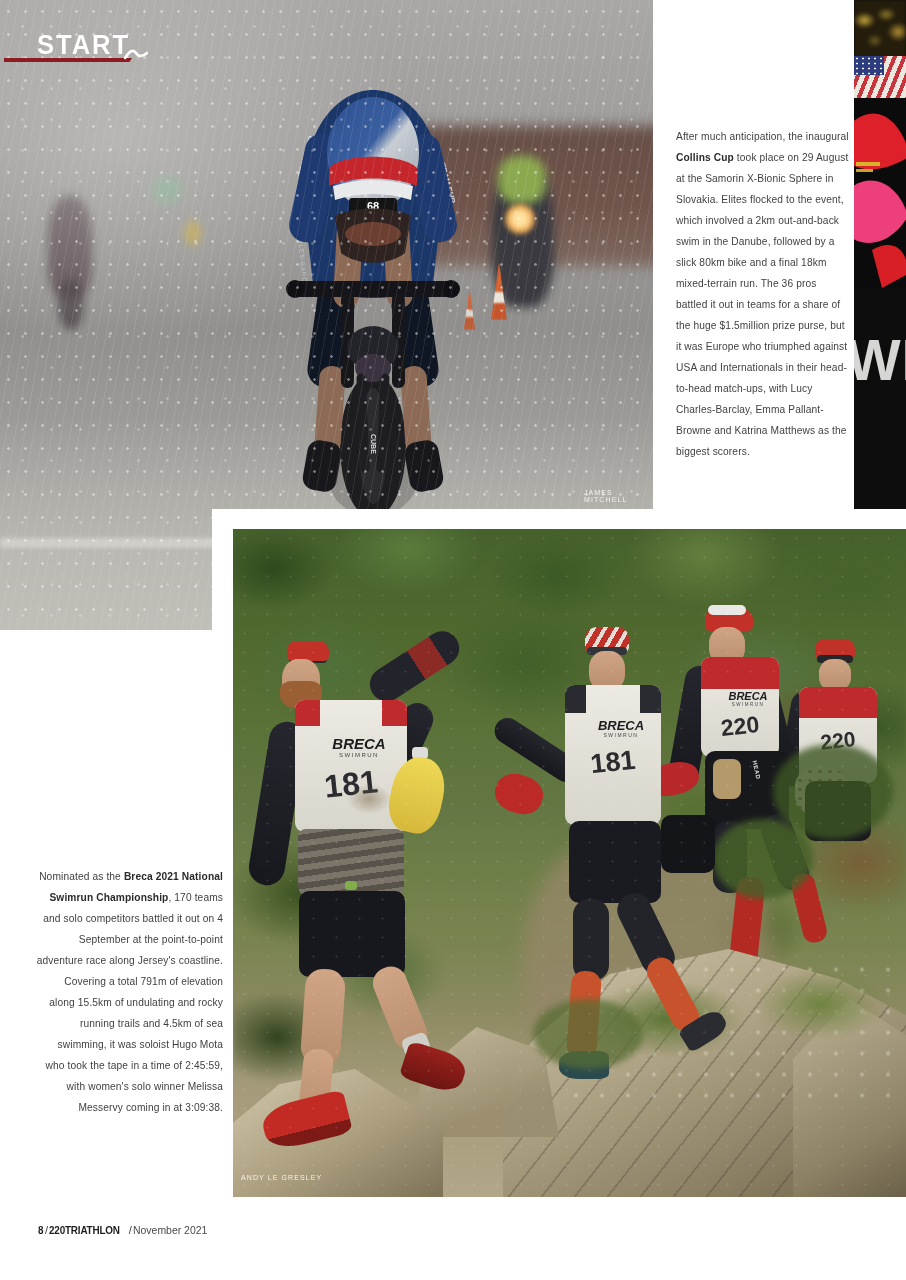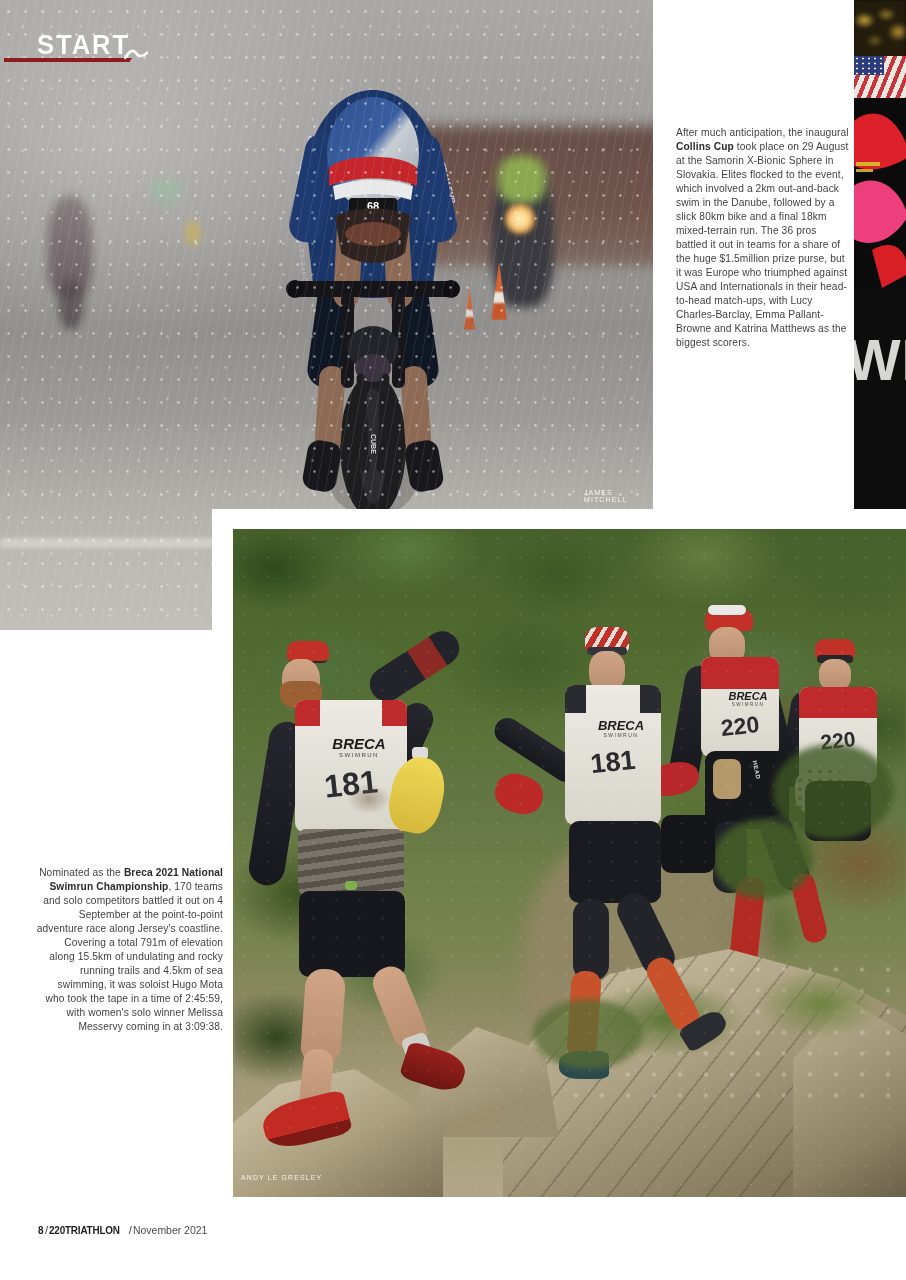--- a/index.html
+++ b/index.html
@@ -215,21 +215,21 @@
   .a4 .glasses { left:46px; top:30px; width:36px; height:8px; background:#26262a; border-radius:4px; }
   .a4 .face { left:48px; top:34px; width:32px; height:32px; border-radius:42%; }
   .a4 .armL { left:14px; top:66px; width:26px; height:96px; border-radius:13px; transform:rotate(10deg); }
   .a4 .bib { left:28px; top:62px; width:78px; height:96px; }
   .a4 .num { top:42px; font-size:21px; }
   .a4 .paddle { left:24px; top:142px; width:52px; height:48px; background:#e8e5dc; border-radius:40%;
     background-image:radial-gradient(circle, rgba(120,40,40,.6) 0 1.5px, transparent 2px); background-size:10px 9px; }
   .a4 .shorts { left:34px; top:156px; width:66px; height:60px; background:#17181c; border-radius:10px; }
 
   
-  .article { position:absolute; font-size:10.2px; line-height:14px; letter-spacing:.12px; color:#3f3f3f; }
+  .article { position:absolute; font-size:10.2px; line-height:21px; letter-spacing:.12px; color:#3f3f3f; }
   .article b { color:#2a2a2a; }
   .collins-text { left:676px; top:126px; width:174px; text-align:left; }
   .breca-text { left:36px; top:866px; width:187px; text-align:right; }
 
   
   .footer { position:absolute; left:38px; top:1224px; font-size:11px; color:#1d1d1d; white-space:nowrap; }
   .footer .fb { font-weight:800; display:inline-block; transform:scaleX(.9); transform-origin:left; letter-spacing:-.2px; }
   .footer .fsep { color:#3c3c3c; font-weight:400; padding:0 1px; }
   .footer .fdate { color:#4a4a4a; display:inline-block; transform:scaleX(.95); transform-origin:left; }
 </style>

